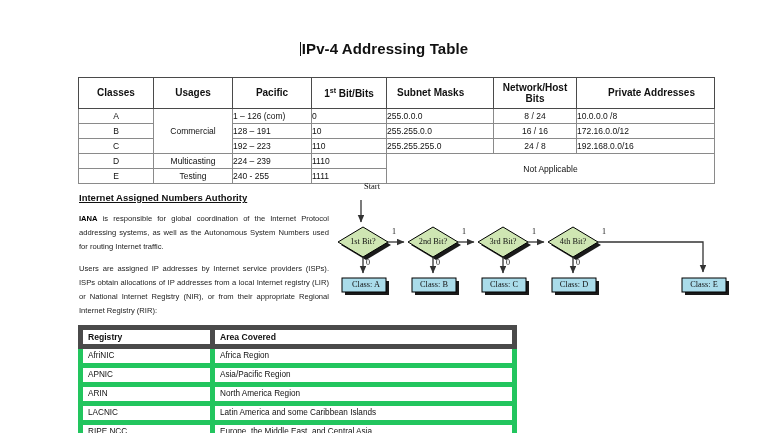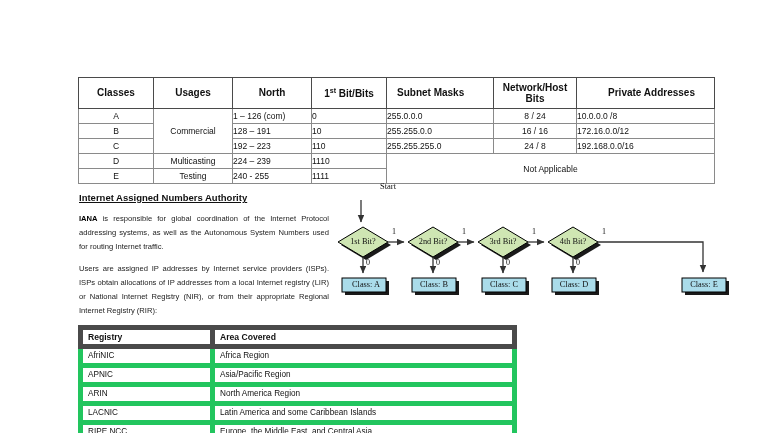--- a/index.html
+++ b/index.html
@@ -115,21 +115,21 @@
   .flow {
     position: absolute;
     left: 330px;
     top: 183px;
     width: 438px;
     height: 120px;
   }
   .flow svg { display: block; }
   .start-label {
     position: absolute;
-    left: 50px;
+    left: 34px;
     top: -2px;
     font-size: 8.5px;
     font-family: "Liberation Serif", serif;
     color: #111;
   }
   .diamond-label {
     position: absolute;
     font-size: 8.3px;
     font-family: "Liberation Serif", serif;
     color: #111;
@@ -177,27 +177,28 @@
     border-color: #4a4a4a;
   }
   .r-name { width: 122px; }
   .r-area { width: 292px; margin-left: 44px; }
 </style>
 </head>
 <body>
 
 <div class="page">
 
+  <div class="title"><span class="caret"></span><span>IPv-4 Addressing Table</span></div>
 
   <table class="addr-table">
     <thead>
       <tr>
         <th class="c-class">Classes</th>
         <th class="c-usage">Usages</th>
-        <th class="c-range" style="text-align:center;padding-left:0">North</th>
+        <th class="c-range" style="text-align:center;padding-left:0">Pacific</th>
         <th class="c-bits" style="text-align:center;padding-left:0"><span>1</span><sup style="font-size:7px">st</sup><span> Bit/Bits</span></th>
         <th class="c-subnet" style="text-align:left;padding-left:10px">Subnet Masks</th>
         <th class="c-nhbits"><span>Network/Host</span><br><span>Bits</span></th>
         <th class="c-private" style="text-align:center;padding-left:12px">Private Addresses</th>
       </tr>
     </thead>
     <tbody>
       <tr>
         <td class="c-class">A</td>
         <td class="c-usage" rowspan="3">Commercial</td>

